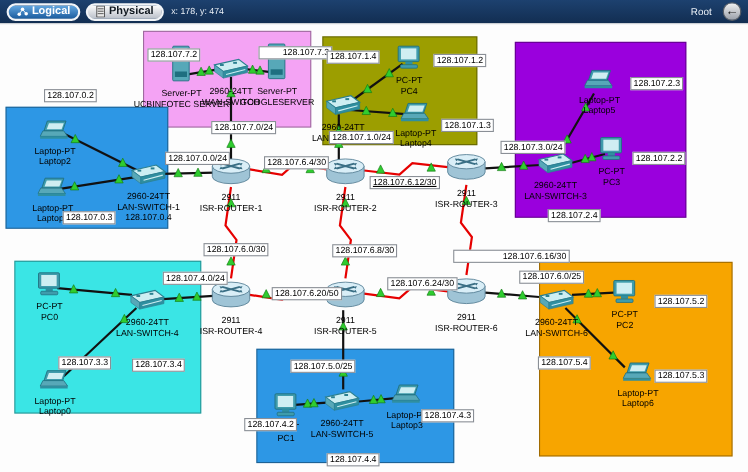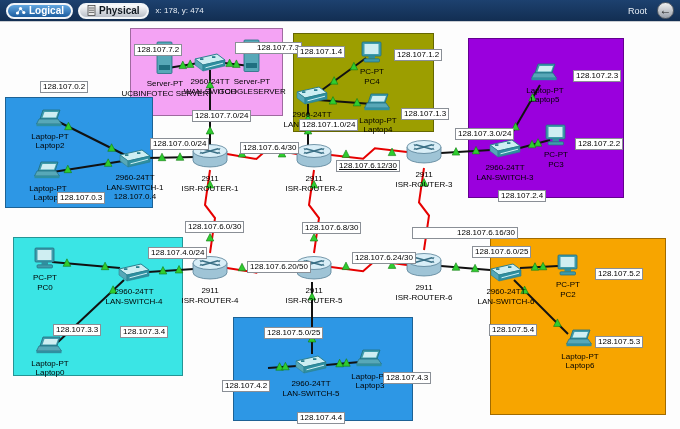--- a/index.html
+++ b/index.html
@@ -271,20 +271,26 @@
         <line x1="13.5" y1="16.8" x2="31" y2="12.2" stroke="#cdeef2" stroke-width="1"></line>
         <rect x="8" y="7.2" width="3.4" height="1.8" fill="#2a7f8f"></rect>
         <rect x="20" y="5.2" width="3.4" height="1.8" fill="#2a7f8f"></rect>
       </svg><div class="dlabel">2960-24TT</div><div class="dlabel">LAN-SWITCH-4</div></div>
     <div class="device" style="left: -2px; top: 335.5px;"><svg width="28" height="19" viewBox="0 0 28 19">
         <polygon points="7,1 24,1 21,10 4,10" fill="#3f9cac" stroke="#1f6f80" stroke-width="0.8"></polygon>
         <polygon points="8.5,3 22,3 20,8.5 6.5,8.5" fill="#cfeef2"></polygon>
         <polygon points="3,10 22,10 25.5,15 0.5,15" fill="#57a8b8" stroke="#1f6f80" stroke-width="0.7"></polygon>
         <polygon points="0.5,15 25.5,15 25.5,17.2 0.5,17.2" fill="#2f8fa0"></polygon>
       </svg><div class="dlabel">Laptop-PT</div><div class="dlabel">Laptop0</div></div>
+    <div class="device" style="left: 208px; top: 357px;"><svg width="24" height="22" viewBox="0 0 24 22">
+        <rect x="2" y="1" width="19" height="14" rx="1" fill="#3f9cac" stroke="#1f6f80" stroke-width="0.8"></rect>
+        <rect x="4.5" y="3" width="14" height="10" fill="#cfeef2"></rect>
+        <rect x="8.5" y="15" width="6.5" height="2.6" fill="#2f8fa0"></rect>
+        <rect x="4" y="17.8" width="15.5" height="3.2" rx="1" fill="#3f9cac" stroke="#1f6f80" stroke-width="0.7"></rect>
+      </svg><div class="dlabel">PC-PT</div><div class="dlabel">PC1</div></div>
     <div class="device" style="left: 259px; top: 353px;"><svg width="36" height="22" viewBox="0 0 36 22">
         <polygon points="3,8 25,3 33,9 11,14" fill="#cdeef2" stroke="#2a7f8f" stroke-width="1"></polygon>
         <polygon points="3,8 11,14 11,20 3,14" fill="#57a8b8" stroke="#2a7f8f" stroke-width="0.6"></polygon>
         <polygon points="11,14 33,9 33,15 11,20" fill="#2f8fa0" stroke="#2a7f8f" stroke-width="0.6"></polygon>
         <line x1="13.5" y1="16.8" x2="31" y2="12.2" stroke="#cdeef2" stroke-width="1"></line>
         <rect x="8" y="7.2" width="3.4" height="1.8" fill="#2a7f8f"></rect>
         <rect x="20" y="5.2" width="3.4" height="1.8" fill="#2a7f8f"></rect>
       </svg><div class="dlabel">2960-24TT</div><div class="dlabel">LAN-SWITCH-5</div></div>
     <div class="device" style="left: 318px; top: 348.5px;"><svg width="28" height="19" viewBox="0 0 28 19">
         <polygon points="7,1 24,1 21,10 4,10" fill="#3f9cac" stroke="#1f6f80" stroke-width="0.8"></polygon>

